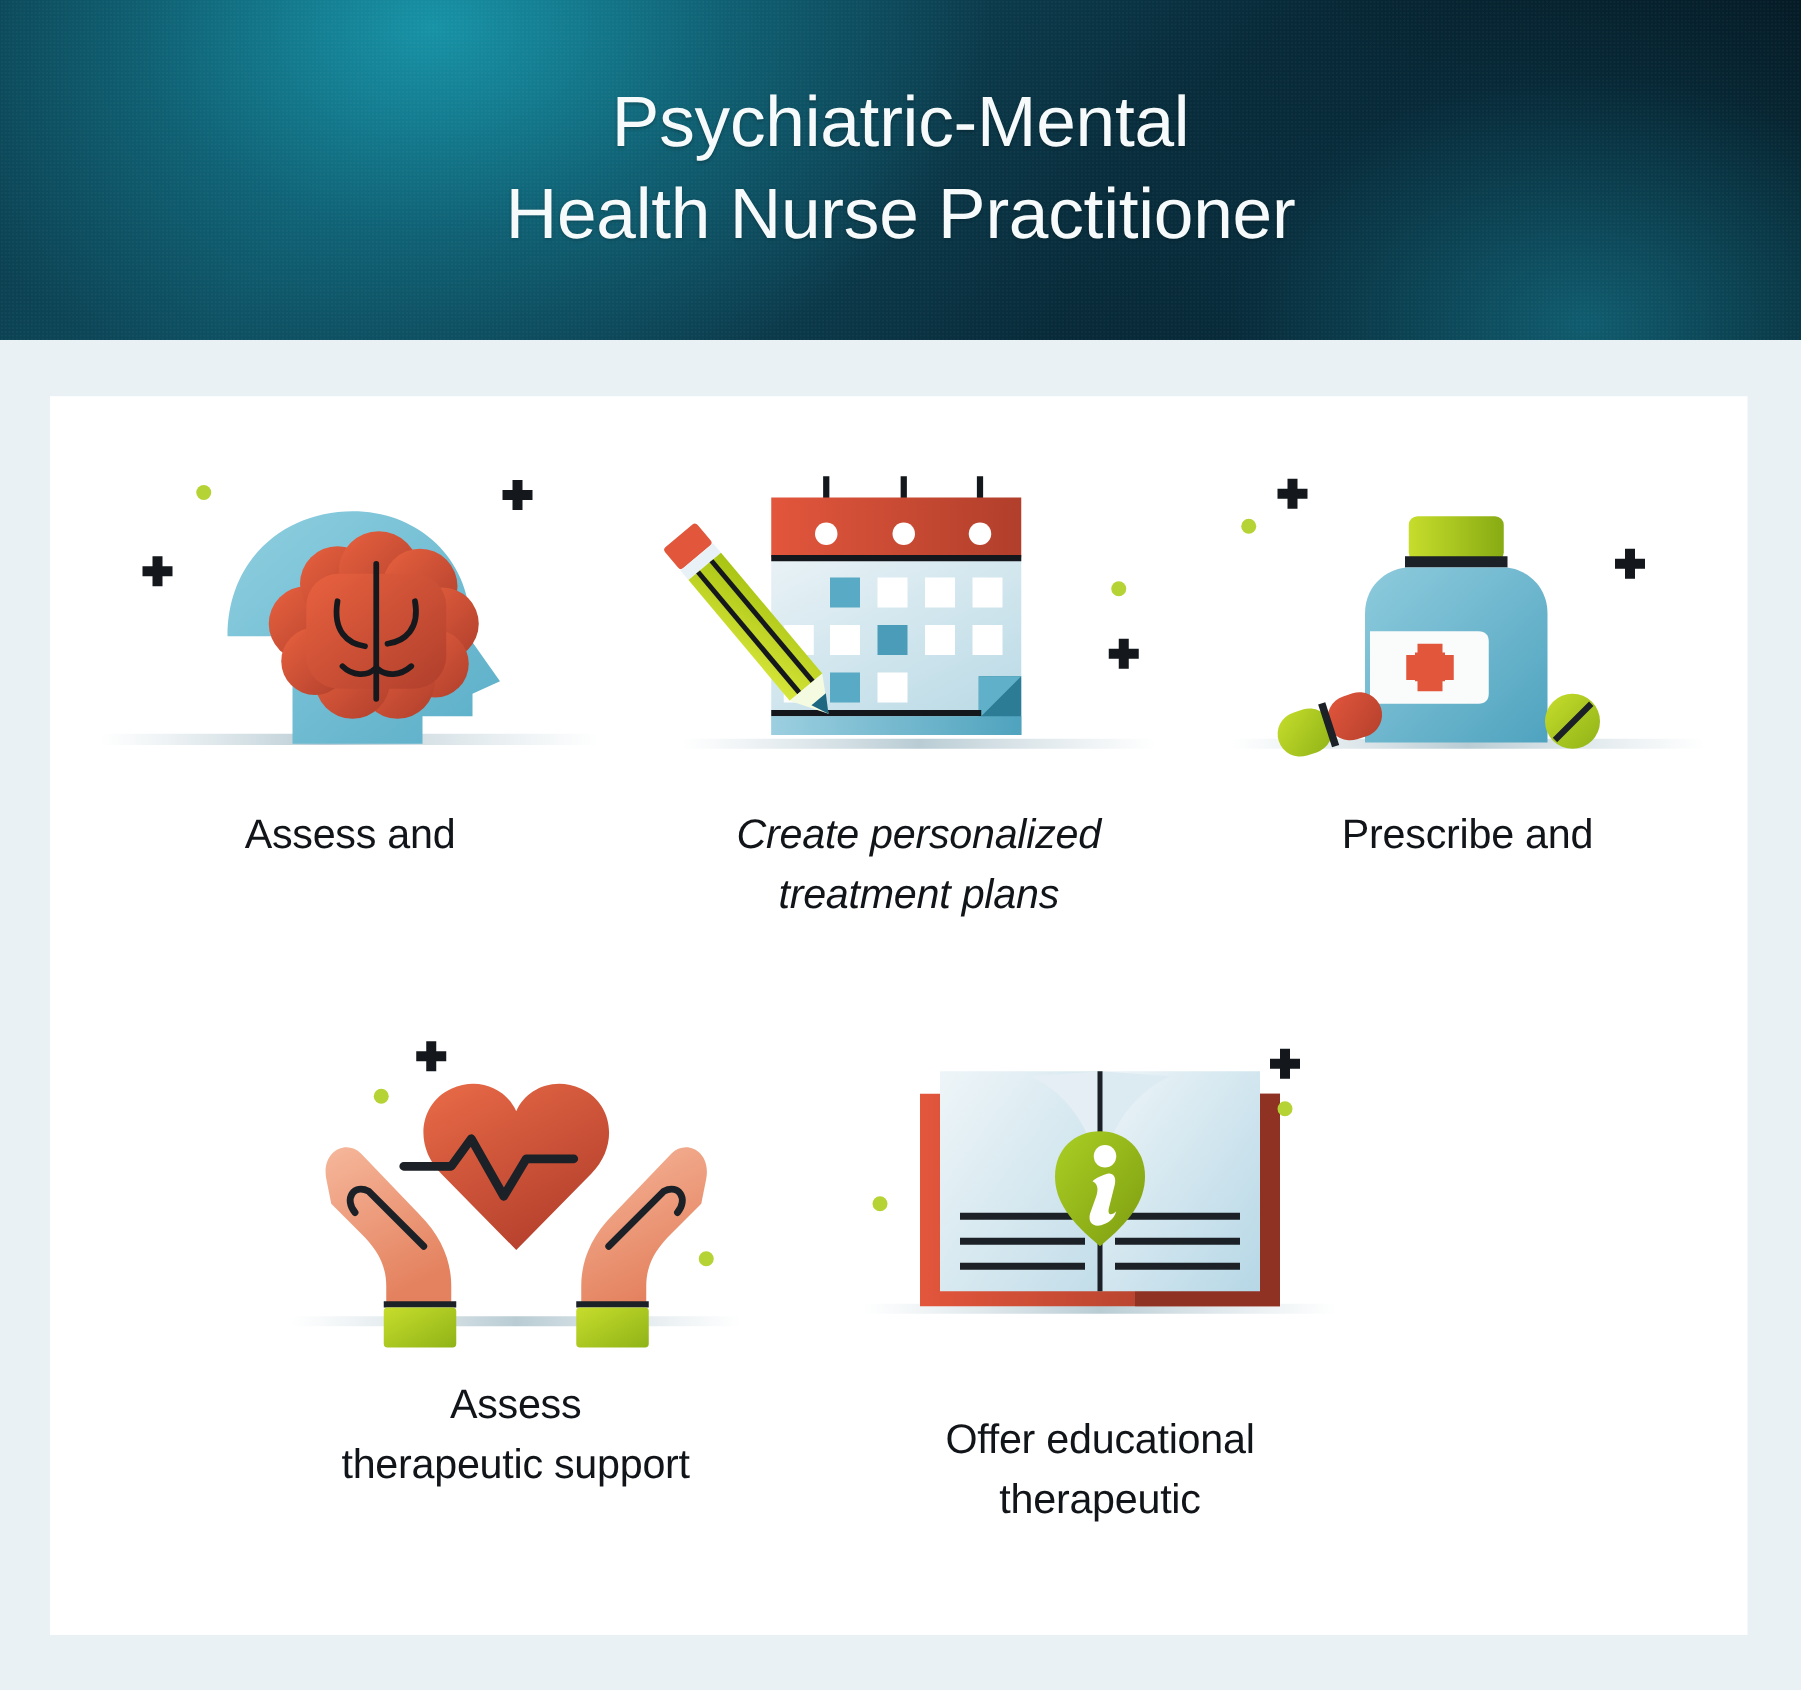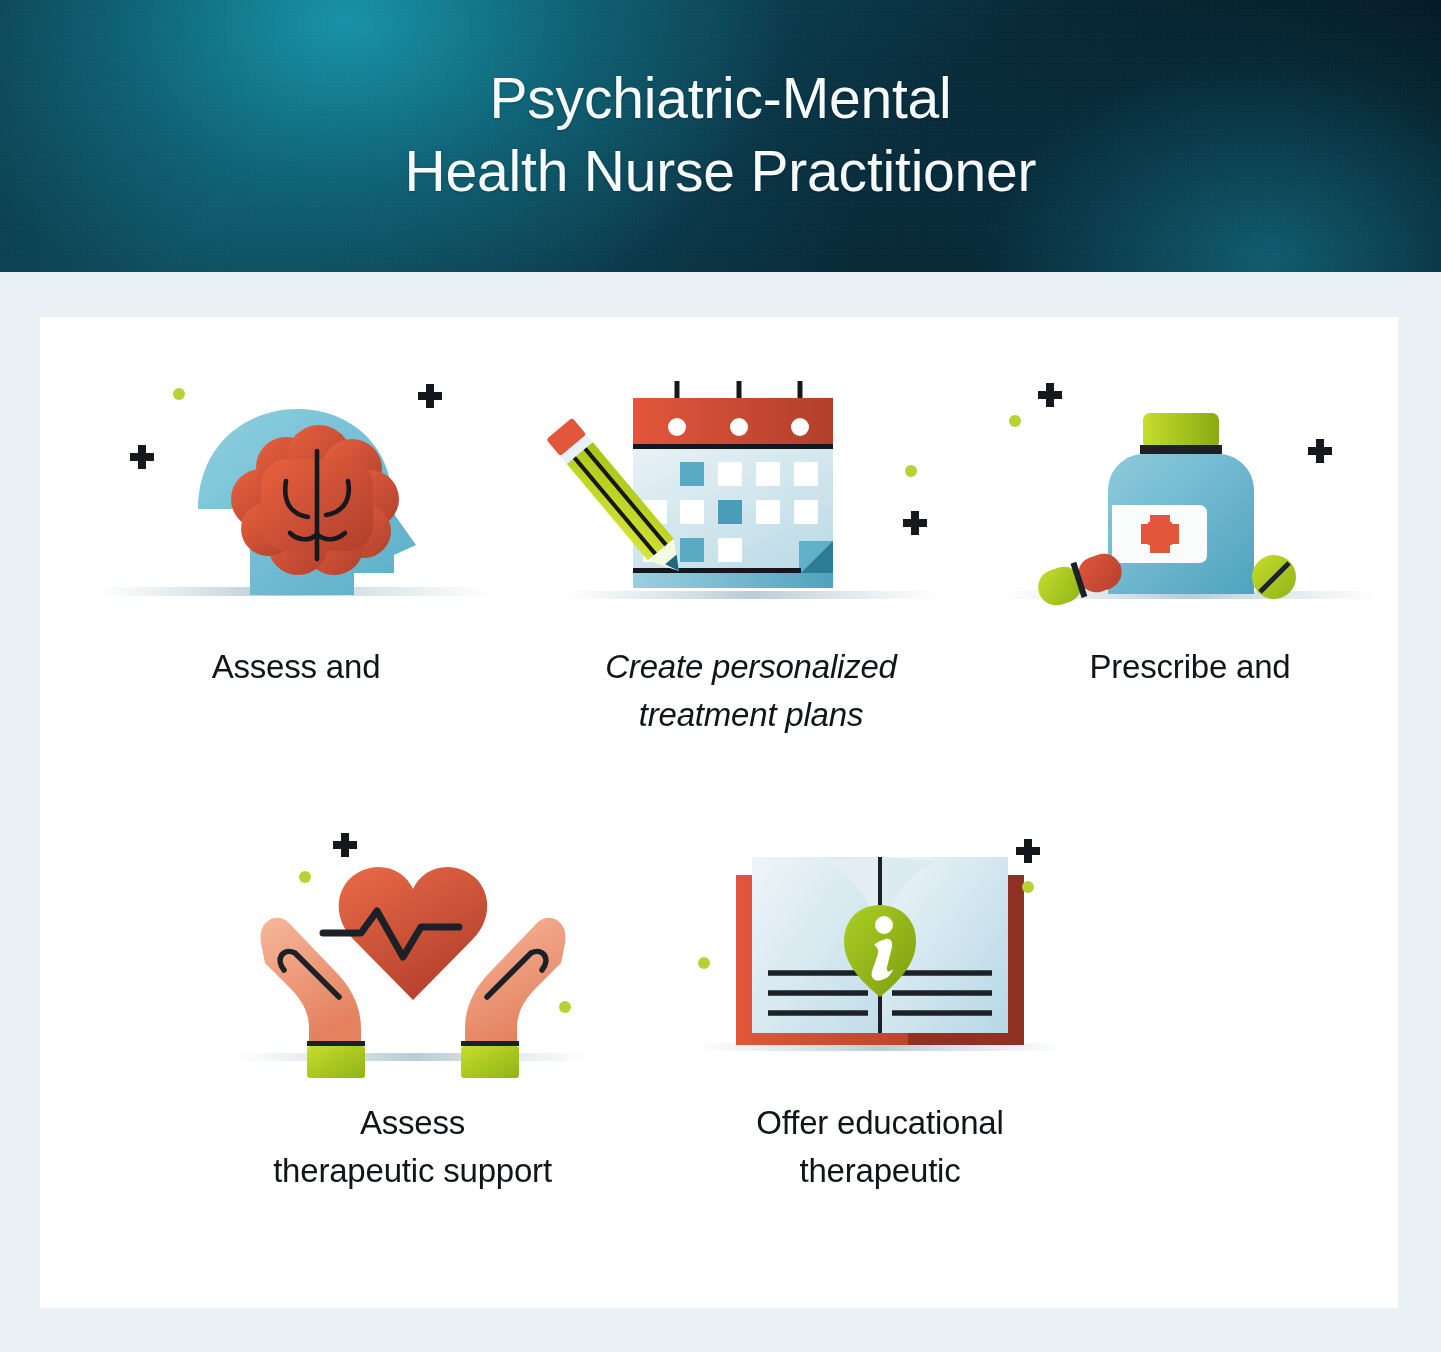--- a/index.html
+++ b/index.html
@@ -34,21 +34,21 @@
   }
   .header-title .ln{display:block;}
 
   
   .card{
     position:absolute;left:40px;top:317px;
     width:1358px;height:991px;background:#ffffff;
   }
 
   .row{position:absolute;left:0;width:1358px;display:flex;}
-  .row-1{top:42px;padding-left:16px;}
+  .row-1{top:42px;}
   .row-2{top:498px;}
   .cell{position:relative;display:flex;flex-direction:column;align-items:center;}
 
   .art{position:relative;height:268px;display:block;}
   .caption{
     margin-top:16px;text-align:center;color:#111418;
     font-size:33px;line-height:48px;font-weight:400;letter-spacing:-0.2px;
     white-space:pre-line;
   }
 
@@ -291,21 +291,21 @@
             <rect x="94" y="231" width="58" height="32" rx="3" fill="url(#g-cuff)"></rect>
             <rect x="248" y="231" width="58" height="32" rx="3" fill="url(#g-cuff)"></rect>
             <path d="M120 26 h8 v-8 h8 v8 h8 v8 h-8 v8 h-8 v-8 h-8 z" fill="#14181c"></path>
             <circle cx="92" cy="62" r="6" fill="#b5d334"></circle>
             <circle cx="352" cy="192" r="6" fill="#b5d334"></circle>
           </svg>
         </div>
         <div class="caption"><span>Assess</span><br><span>therapeutic support</span></div>
       </div>
 
-      <div class="cell" style="width:470px;">
+      <div class="cell" style="width:470px;gap:28px;">
         <div class="art" style="width:400px;">
           <svg width="400" height="268" viewBox="0 0 400 268">
             <defs>
               <linearGradient id="g-cover" x1="0" y1="0" x2="1" y2="0">
                 <stop offset="0" stop-color="#e2563c"></stop>
                   <stop offset="1" stop-color="#a03a28"></stop>
               </linearGradient>
               <linearGradient id="g-pageL" x1="0" y1="0" x2="1" y2="1">
                 <stop offset="0" stop-color="#eef5f8"></stop>
                   <stop offset="1" stop-color="#c2dde9"></stop>

